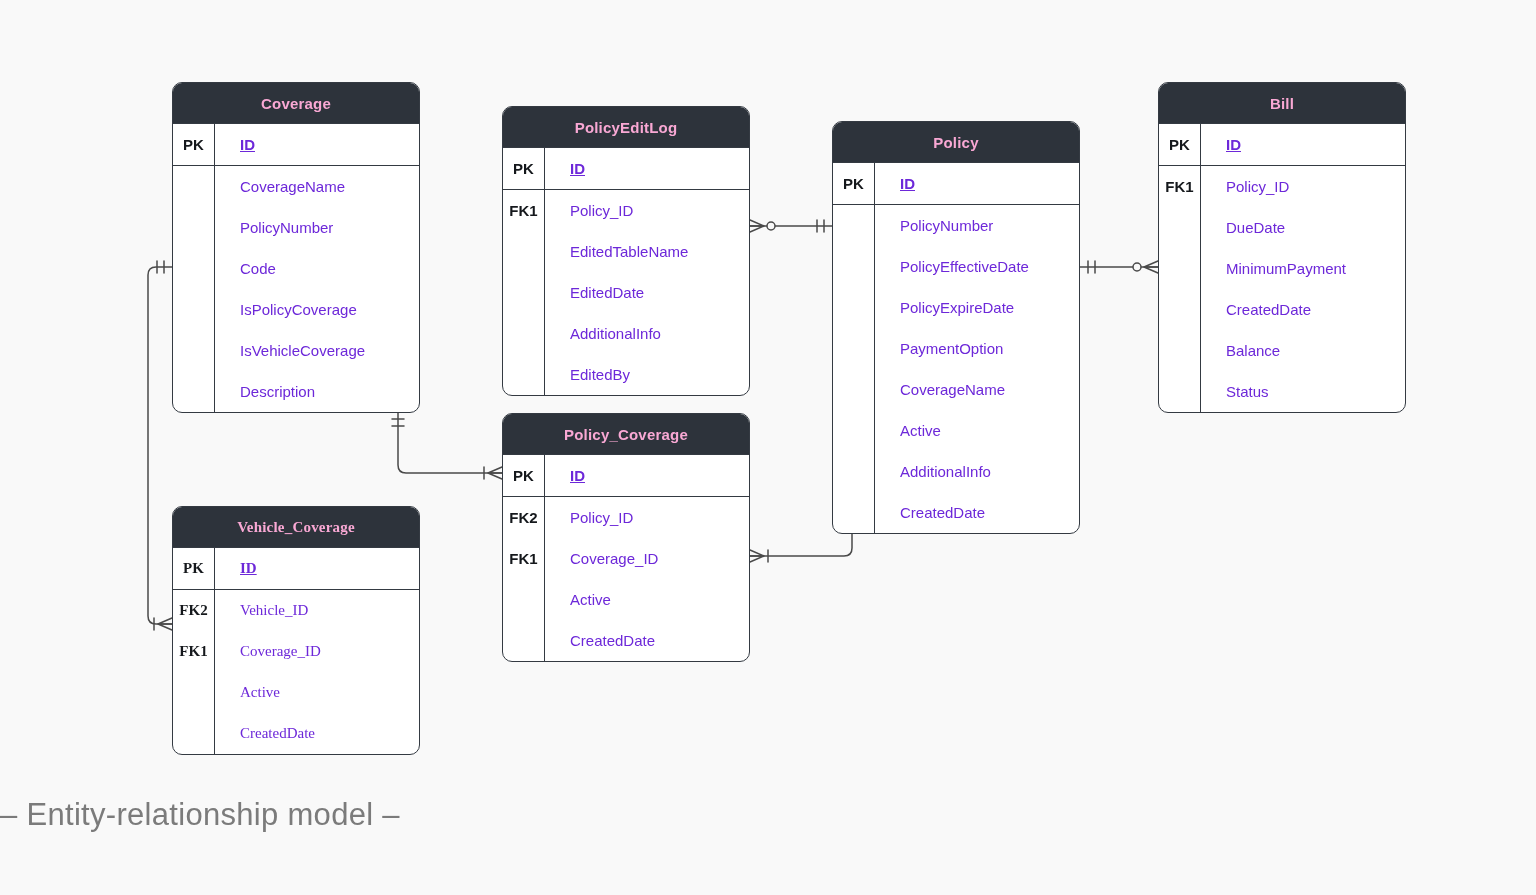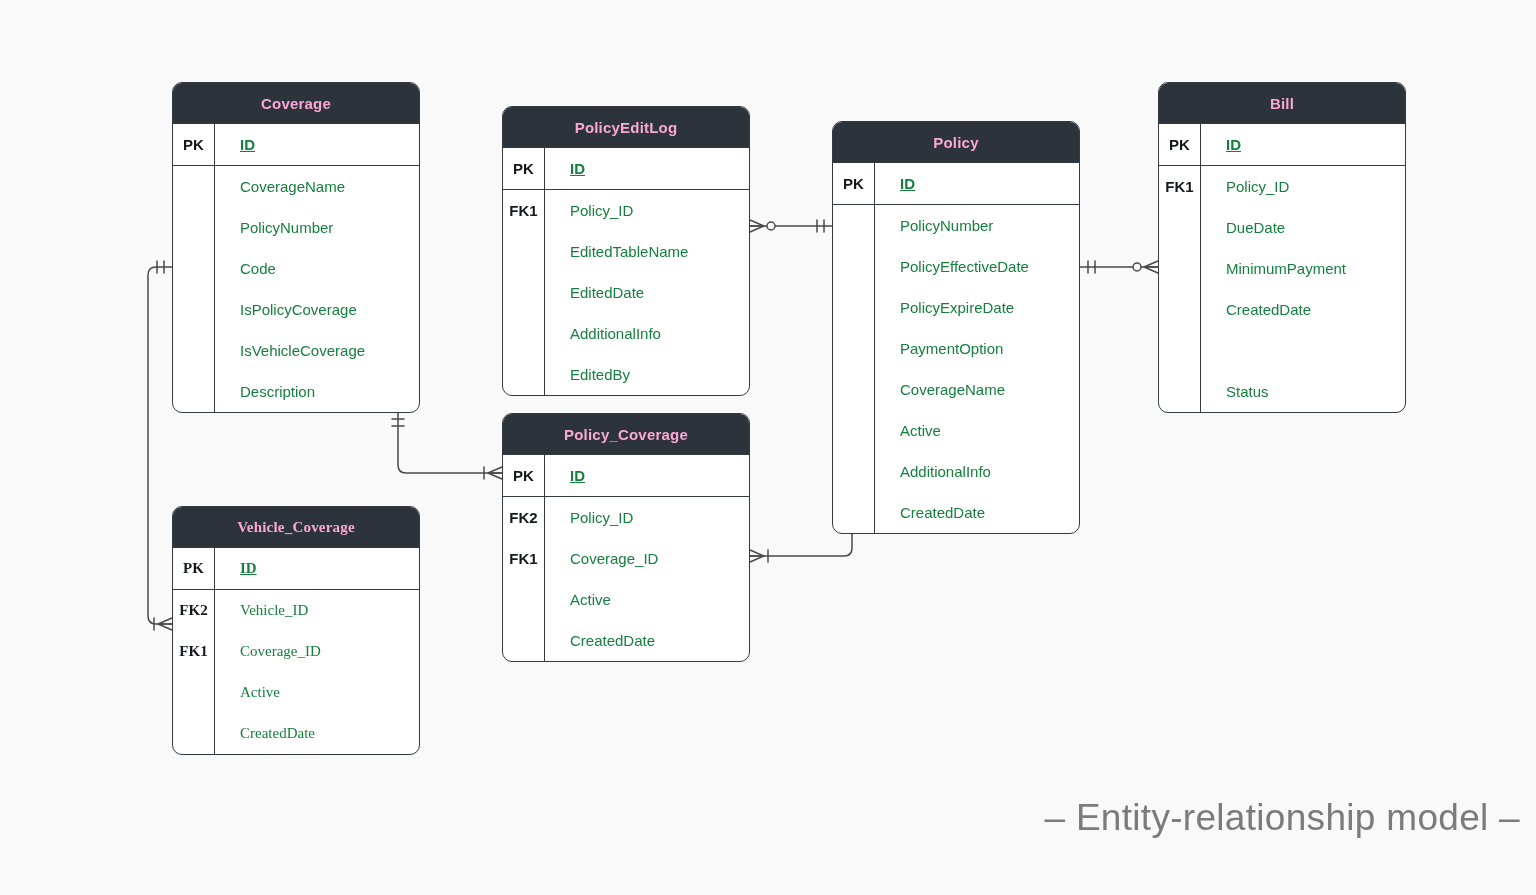--- a/index.html
+++ b/index.html
@@ -22,27 +22,27 @@
     border-bottom:1px solid #343a42;
   }
   .trow{display:flex;height:41px;gap:11px;}
   .trow .key{
     flex:0 0 41px;width:41px;border-right:1px solid #343a42;
     display:flex;align-items:center;justify-content:center;
     font-size:15px;font-weight:bold;color:#15181c;
   }
   .trow .field{
     flex:1;display:flex;align-items:center;padding-left:14px;
-    font-size:15px;color:#15803d;white-space:nowrap;
+    font-size:15px;color:#6d28d9;white-space:nowrap;
   }
   .trow.pk{border-bottom:1px solid #343a42;}
   .trow.pk .field{font-weight:bold;text-decoration:underline;}
   .caption{
-    position:absolute;left:0;right:16px;top:797px;text-align:right;
-    font-size:37px;color:#7b7b7b;letter-spacing:.3px;
+    position:absolute;left:0;right:0;top:797px;text-align:left;
+    font-size:31px;color:#7b7b7b;letter-spacing:.3px;
   }
 </style>
 </head>
 <body>
 
 <div class="canvas">
 
   <svg class="wires" width="1536" height="895" viewBox="0 0 1536 895" fill="none" stroke="#4a4a4a" stroke-width="1.5" stroke-linecap="round">
 
     <g>
@@ -196,20 +196,21 @@
         <div class="trow">
           <div class="key"></div>
           <div class="field">MinimumPayment</div>
         </div>
         <div class="trow">
           <div class="key"></div>
           <div class="field">CreatedDate</div>
         </div>
         <div class="trow">
           <div class="key"></div>
+          <div class="field">Balance</div>
         </div>
         <div class="trow">
           <div class="key"></div>
           <div class="field">Status</div>
         </div>
       </div>
       <div class="entity" style="left: 502px; top: 413px;">
         <div class="entity-header">Policy_Coverage</div>
         <div class="trow pk">
           <div class="key">PK</div>

